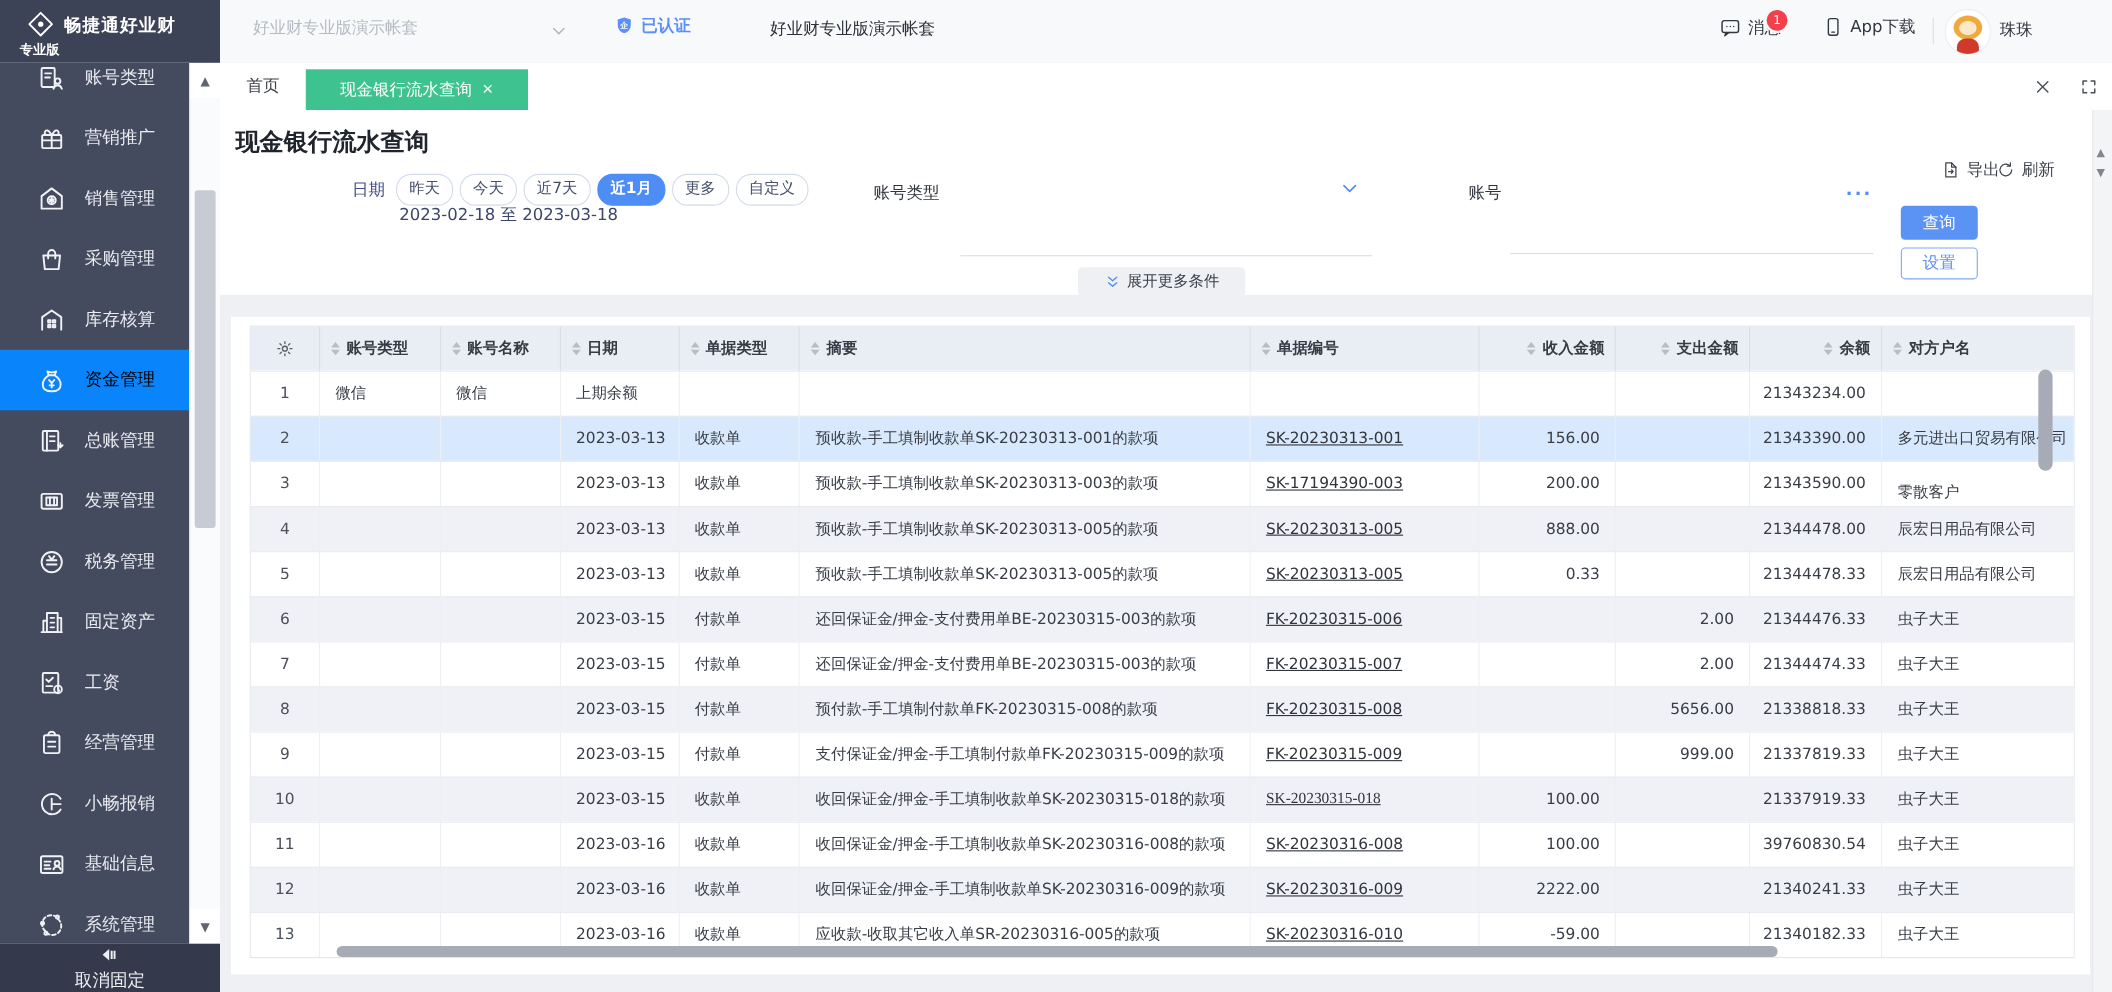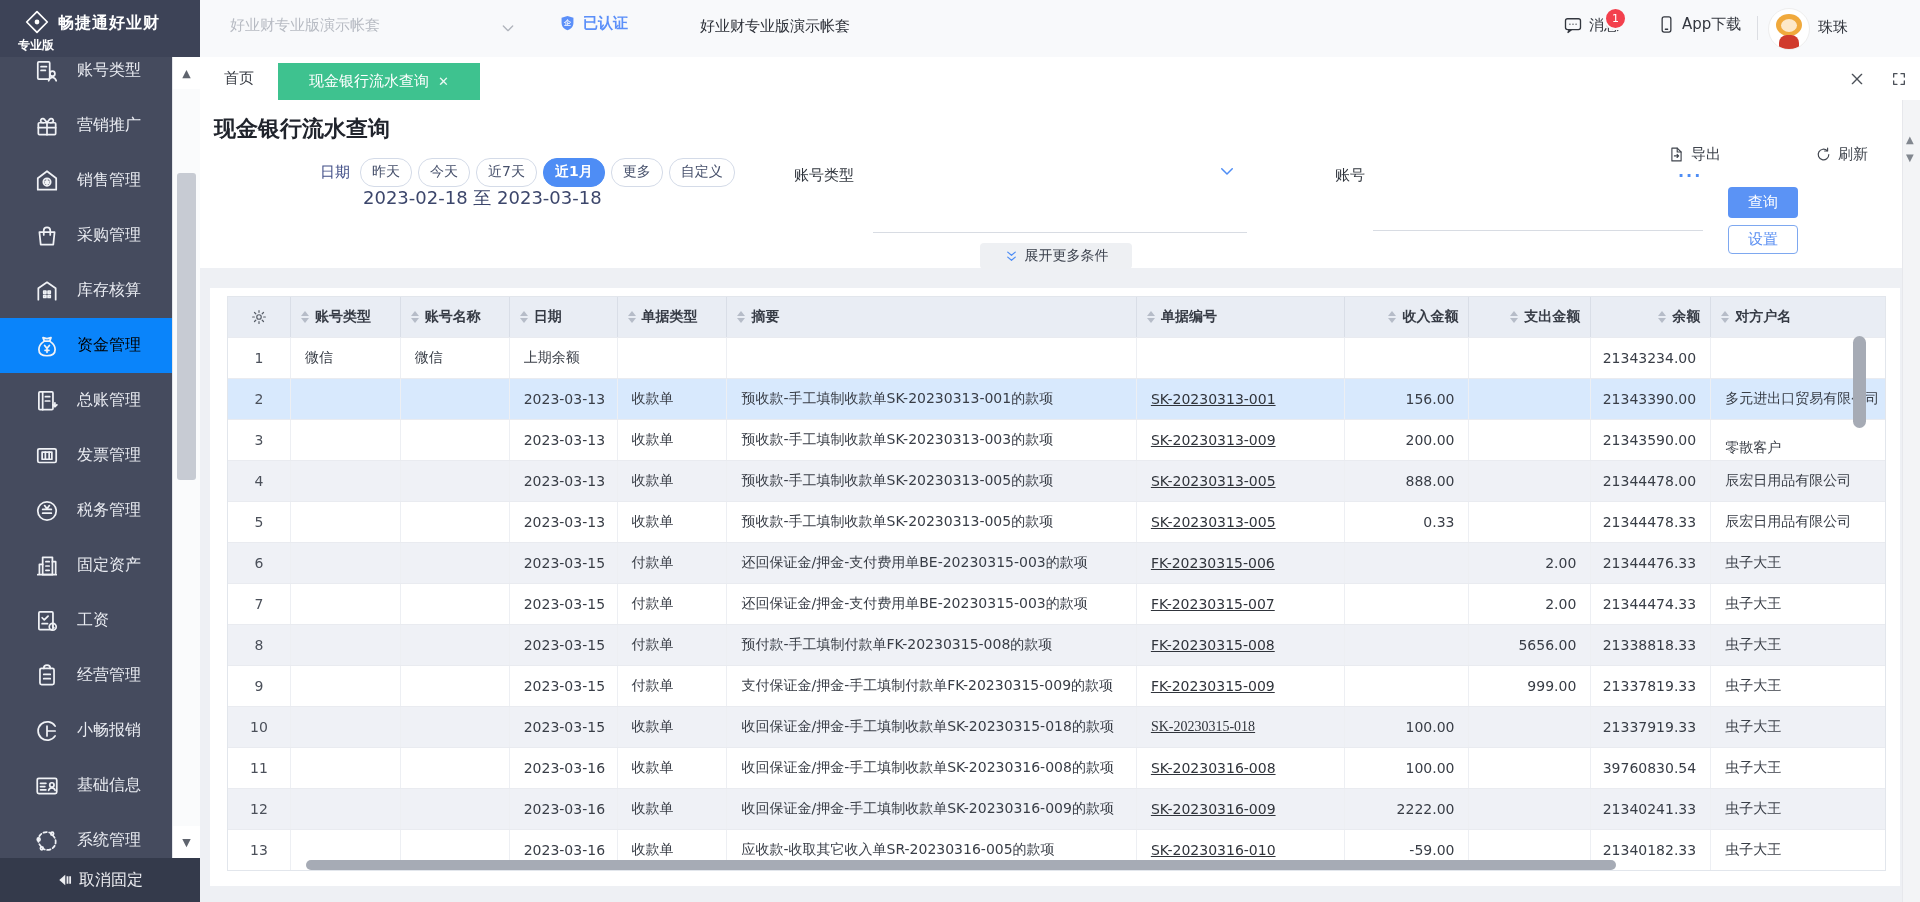--- a/index.html
+++ b/index.html
@@ -31,39 +31,39 @@
   
   .sidebar{position:absolute;left:0;top:57px;width:200px;height:801px;background:#454b5e;overflow:hidden;z-index:4;}
   .menu{position:absolute;left:0;top:-14px;width:173px;}
   .side-item{height:55px;display:flex;align-items:center;padding-left:34px;gap:17px;color:#e9ebf1;font-size:16px;cursor:pointer;white-space:nowrap;}
   .side-item.active{background:#0a84fa;color:#000000;}
   .side-item .si{width:26px;height:26px;color:#f0f2f6;}
   .side-scroll{position:absolute;right:0;top:0;width:27px;height:801px;background:#fafbfc;border-left:1px solid #e3e5e9;}
   .ss-btn{position:absolute;left:0;width:27px;height:32px;background:#fff;color:#5f646e;display:flex;align-items:center;justify-content:center;font-size:11px;cursor:pointer;}
   .ss-thumb{position:absolute;left:4px;top:116px;width:19px;height:307px;background:#c7cbd3;border-radius:3px;cursor:pointer;}
   .unpin{position:absolute;left:0;bottom:0;width:200px;height:44px;background:#343a4b;color:#edeef2;
-         display:flex;align-items:center;justify-content:center;gap:4px;font-size:16px;cursor:pointer;z-index:6;}
+         display:flex;align-items:center;justify-content:center;gap:4px;font-size:16px;cursor:pointer;z-index:6;flex-direction:column;}
 
   
   .tabbar{position:absolute;left:200px;top:57px;right:0;height:43px;background:#fff;border-bottom:1px solid #e8eaee;}
   .tab-home{position:absolute;left:0;top:0;width:78px;height:43px;line-height:43px;text-align:center;font-size:15px;color:#3a3e46;cursor:pointer;}
   .tab-active{position:absolute;left:78px;top:6px;height:37px;width:202px;background:#3ec28f;color:#fff;
               display:flex;align-items:center;justify-content:center;gap:9px;font-size:15px;cursor:pointer;}
   .tab-x{font-size:13px;opacity:.9;cursor:pointer;}
   .tb-ico{position:absolute;top:11px;width:22px;height:22px;color:#4b5058;display:flex;align-items:center;justify-content:center;cursor:pointer;}
 
   
   .panel1{position:absolute;left:200px;top:100px;right:0;height:168px;background:#fff;}
   .pg-title{position:absolute;left:14px;top:14px;font-size:22px;font-weight:bold;color:#20242c;}
   .tool-btn{position:absolute;top:45px;display:flex;align-items:center;gap:6px;font-size:15px;color:#3f444d;cursor:pointer;}
   .f-label{position:absolute;font-size:15px;color:#39415c;}
   .pills{position:absolute;left:160px;top:58px;display:flex;gap:6px;}
   .pill{height:27px;line-height:25px;padding:0 11px;border:1px solid #d4dbe8;border-radius:14px;font-size:14px;color:#46506b;cursor:pointer;background:#fff;white-space:nowrap;}
   .pill.active{background:#4e8df5;border-color:#4e8df5;color:#fff;font-weight:bold;}
-  .date-range{position:absolute;left:163px;top:86px;font-size:18px;color:#3c466b;}
+  .date-range{position:absolute;left:163px;top:86px;font-size:15px;color:#3c466b;}
   .u-line{position:absolute;height:1px;background:#d8dce3;}
   .chev-blue{position:absolute;color:#4e8df5;}
   .more-btn{position:absolute;left:780px;top:143px;width:152px;height:26px;background:#eef0f3;border-radius:4px;
             display:flex;align-items:center;justify-content:center;gap:6px;font-size:14px;color:#3b414d;cursor:pointer;}
   .dots{position:absolute;left:1478px;top:62px;color:#4e8df5;font-size:16px;font-weight:bold;letter-spacing:2px;cursor:pointer;}
   .btn-query{position:absolute;left:1528px;top:87px;width:70px;height:31px;background:#5b93f5;border-radius:4px;
              color:#fff;font-size:15px;text-align:center;line-height:31px;cursor:pointer;}
   .btn-set{position:absolute;left:1528px;top:125px;width:68px;height:27px;background:#fff;border:1px solid #7ea8f0;border-radius:4px;
            color:#5b8ff2;font-size:15px;text-align:center;line-height:27px;cursor:pointer;}
 
@@ -340,21 +340,21 @@
   <div class="tb-ico" style="right:10px;">
     <svg class="ic" width="16" height="16" viewBox="0 0 24 24" style="stroke-width:2">
         <path d="M4 9V4h5M15 4h5v5M20 15v5h-5M9 20H4v-5"></path>
       </svg>
   </div>
 </div>
 
 <div class="panel1">
   <div class="pg-title">现金银行流水查询</div>
 
-  <div class="tool-btn" style="left:1468px;">
+  <div class="tool-btn" style="left:1565px;">
     <span>
       <svg class="ic" width="17" height="17" viewBox="0 0 24 24">
           <path d="M13 3H5.5v18h13V8.5z"></path>
           <path d="M13 3v5.5h5.5"></path>
           <path d="M9 14h6M12.8 11.8L15 14l-2.2 2.2"></path>
         </svg>
     </span>
     <span>导出</span>
   </div>
   <div class="tool-btn" style="left:1615px;">
@@ -512,21 +512,21 @@
         <div class="cell" style="width: 174px;">多元进出口贸易有限公司</div>
       </div>
       <div class="row">
         <div class="cell num" style="width: 63px;">3</div>
         <div class="cell" style="width: 110px;"></div>
         <div class="cell" style="width: 109px;"></div>
         <div class="cell" style="width: 108px;">2023-03-13</div>
         <div class="cell" style="width: 110px;">收款单</div>
         <div class="cell" style="width: 410px;">预收款-手工填制收款单SK-20230313-003的款项</div>
         <div class="cell" style="width: 208px;">
-          <span class="link">SK-20230313-009</span>
+          <span class="link">SK-17194390-003</span>
         </div>
         <div class="cell right" style="width: 125px;">200.00</div>
         <div class="cell right" style="width: 122px;"></div>
         <div class="cell right" style="width: 120px;">21343590.00</div>
         <div class="cell" style="width: 174px; margin-top: 16px;">零散客户</div>
       </div>
       <div class="row stripe">
         <div class="cell num" style="width: 63px;">4</div>
         <div class="cell" style="width: 110px;"></div>
         <div class="cell" style="width: 109px;"></div>

